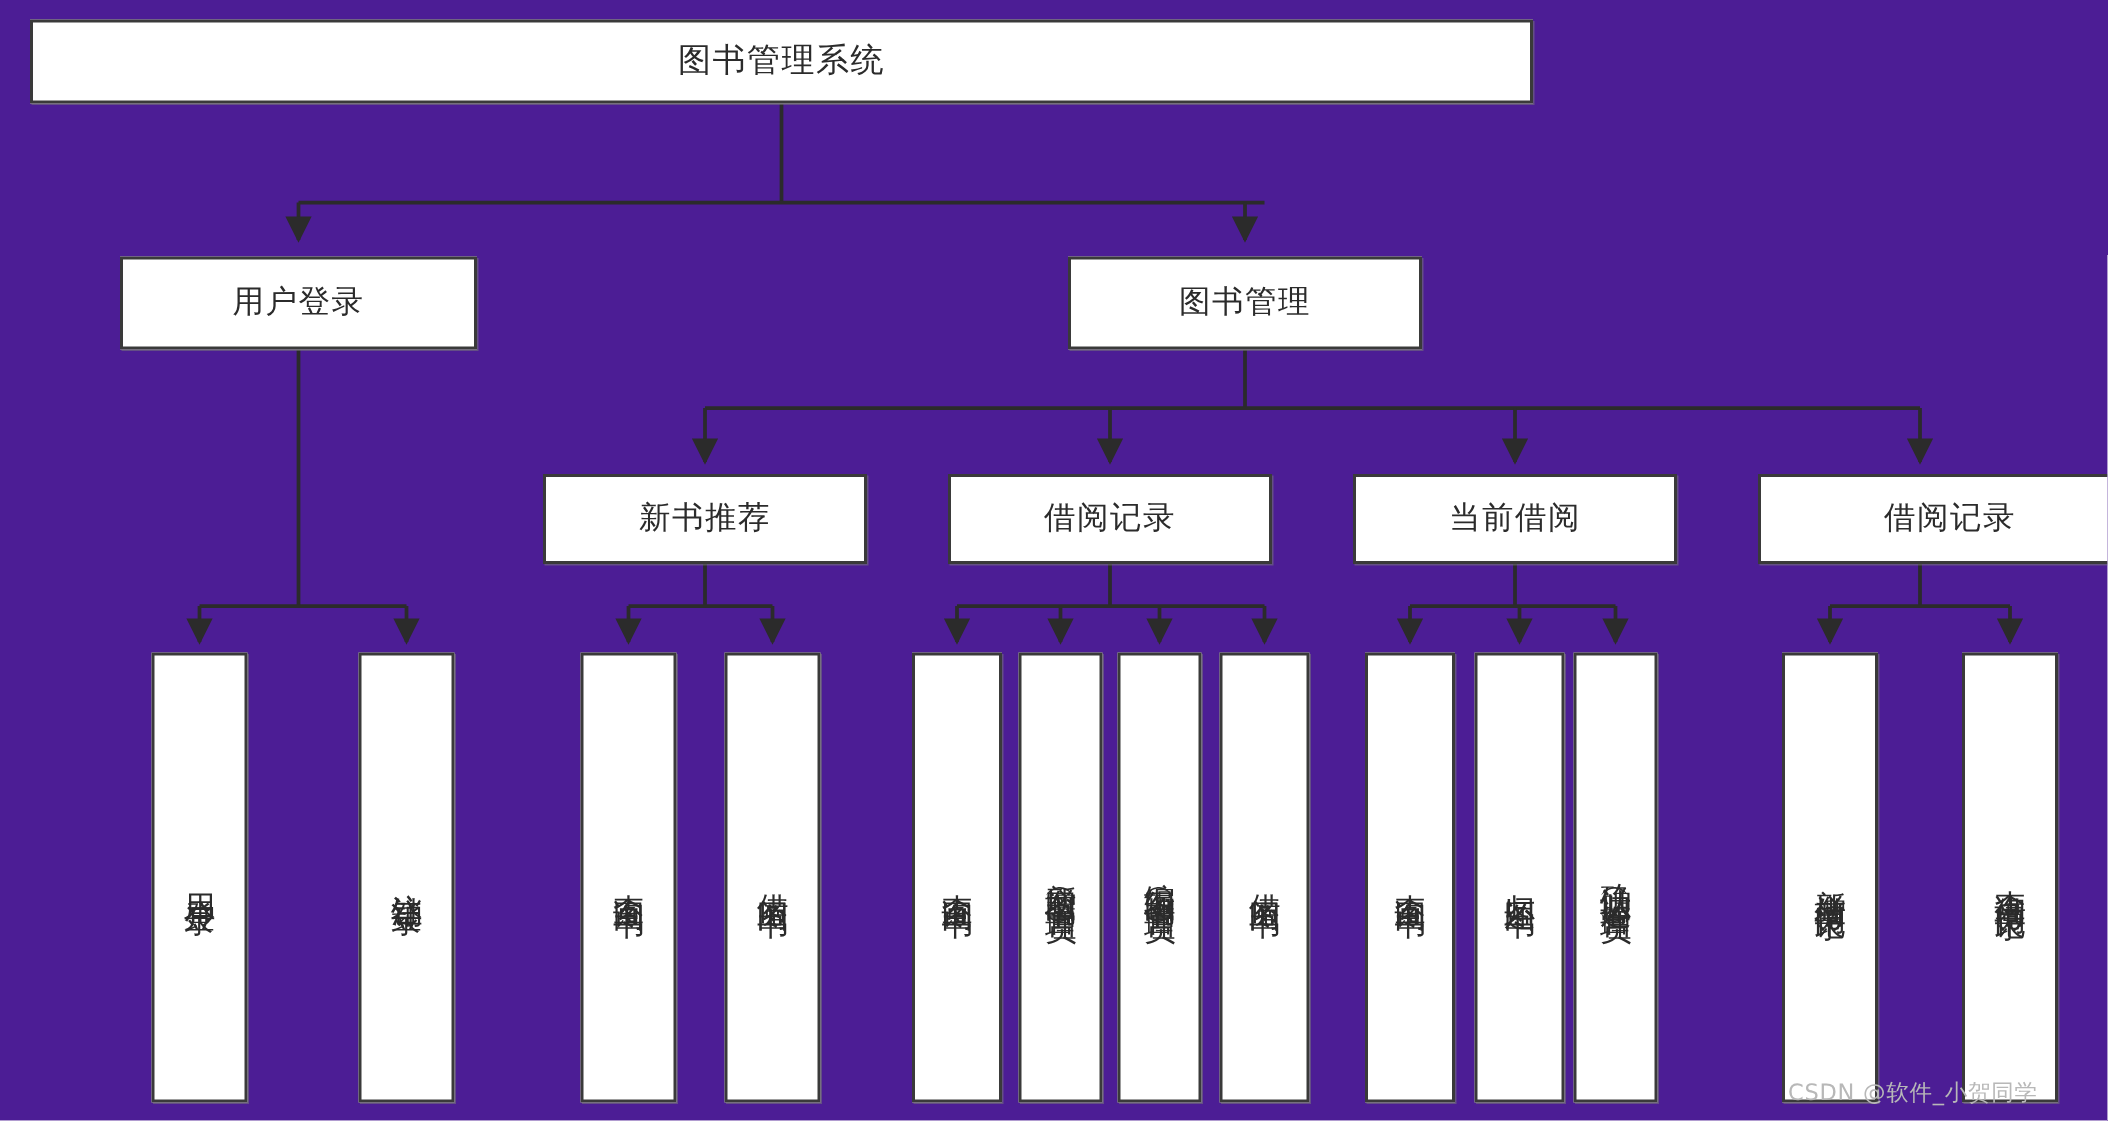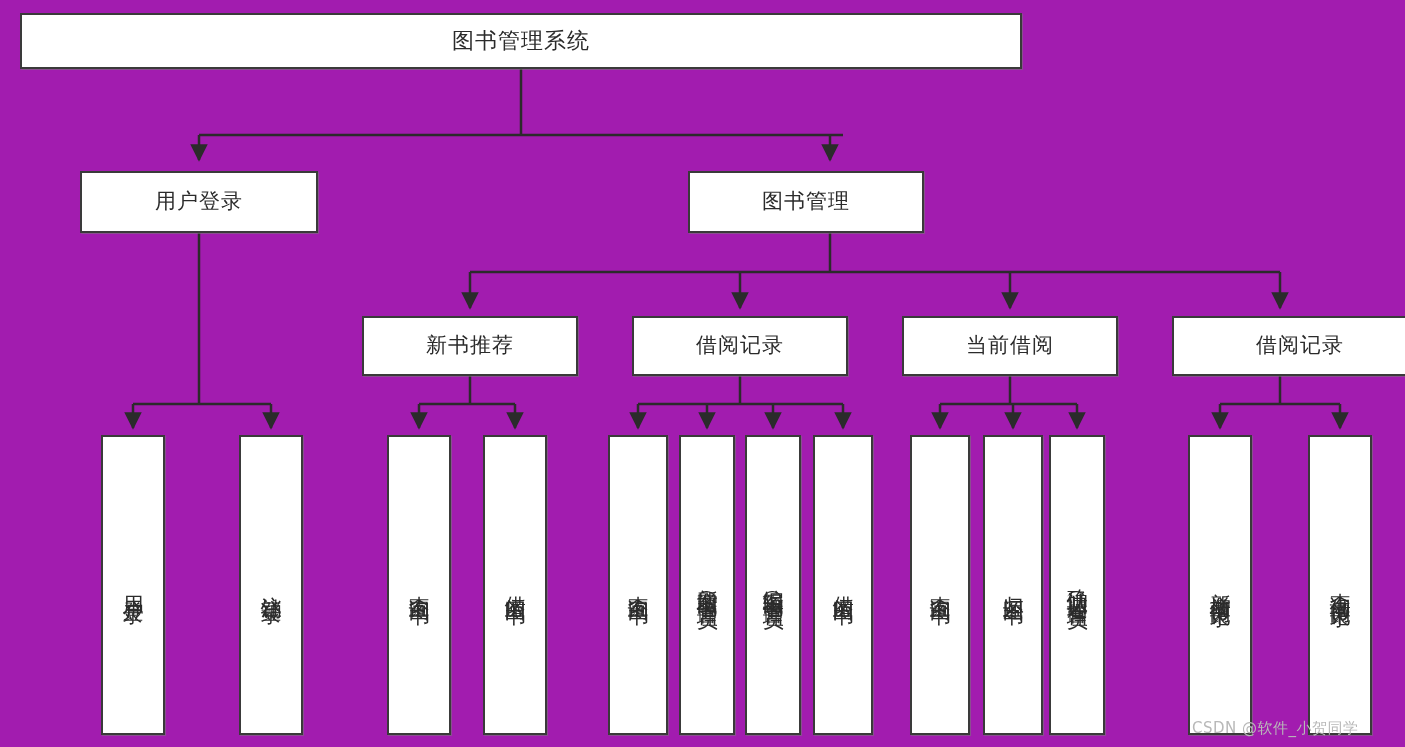--- a/index.html
+++ b/index.html
@@ -68,21 +68,21 @@
     color: #b8b8b8;
     font-size: 15px;
     letter-spacing: 0.5px;
     white-space: nowrap;
     user-select: none;
   }
 </style>
 </head>
 <body>
 
-<div id="canvas" style="background: #a21caf;">
+<div id="canvas" style="background: #4c1d95;">
 
   <svg class="edges" viewBox="0 0 1405 747" xmlns="http://www.w3.org/2000/svg">
     <defs>
       <marker id="arrow" viewBox="0 0 10 10" refX="9" refY="5" markerWidth="7" markerHeight="7" orient="auto-start-reverse">
         <path d="M 0 0 L 10 5 L 0 10 z" fill="#2b2b2b"></path>
       </marker>
     </defs>
     <g stroke="#2b2b2b" stroke-width="2.5" fill="none">
 
       <path d="M 521 69 L 521 135"></path>
@@ -127,21 +127,21 @@
     </g>
   </svg>
 
   <div class="node horiz root" style="left: 20px; top: 13px; width: 1002px; height: 56px; border-color: rgb(58, 58, 58);">
     <span>图书管理系统</span>
   </div>
 
   <div class="node horiz" style="left: 80px; top: 171px; width: 238px; height: 62px; border-color: rgb(58, 58, 58);">
     <span>用户登录</span>
   </div>
-  <div class="node horiz" style="left: 688px; top: 171px; width: 236px; height: 62px; border-color: rgb(58, 58, 58);">
+  <div class="node horiz" style="left: 712px; top: 171px; width: 236px; height: 62px; border-color: rgb(58, 58, 58);">
     <span>图书管理</span>
   </div>
 
   <div class="node horiz" style="left: 362px; top: 316px; width: 216px; height: 60px; border-color: rgb(58, 58, 58);">
     <span>新书推荐</span>
   </div>
   <div class="node horiz" style="left: 632px; top: 316px; width: 216px; height: 60px; border-color: rgb(58, 58, 58);">
     <span>借阅记录</span>
   </div>
   <div class="node horiz" style="left: 902px; top: 316px; width: 216px; height: 60px; border-color: rgb(58, 58, 58);">

